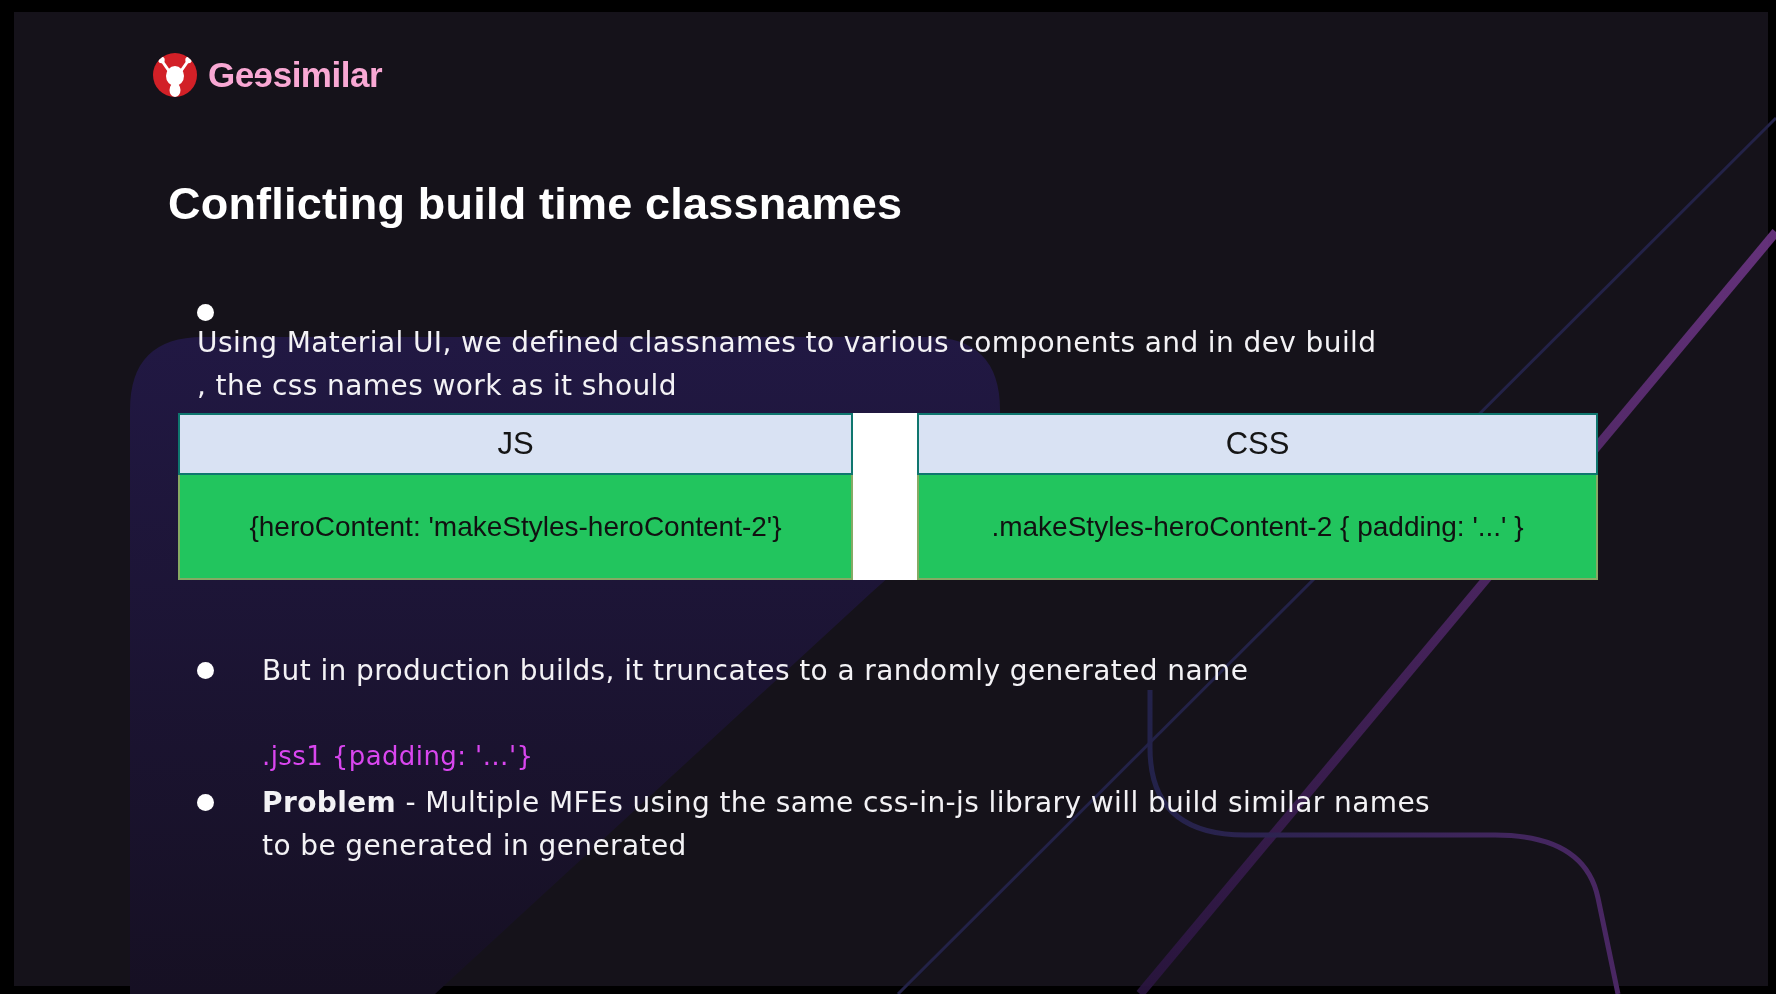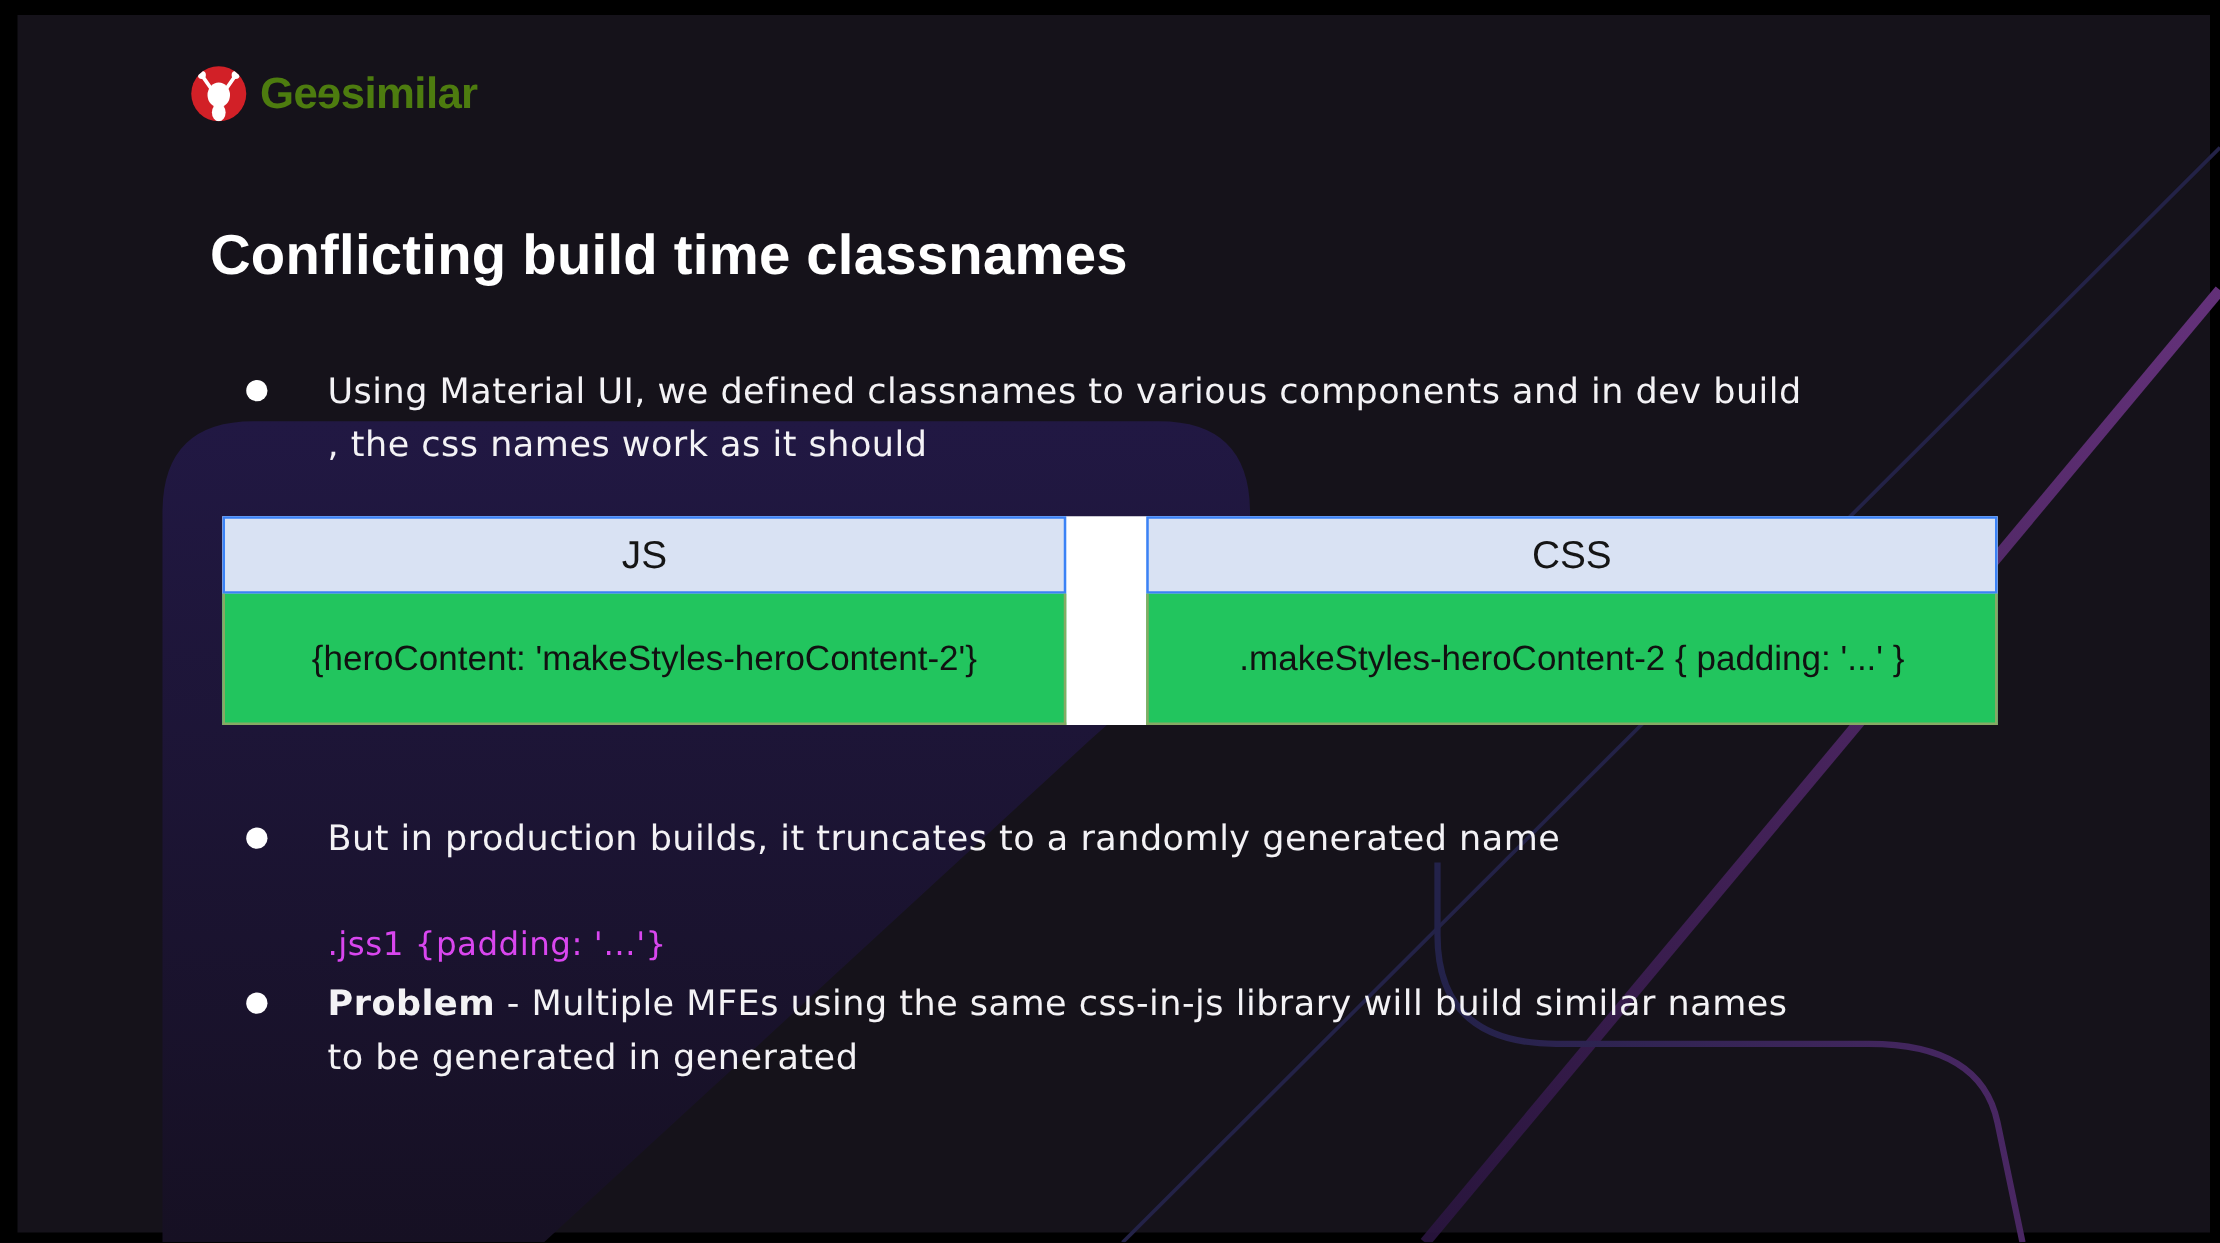--- a/index.html
+++ b/index.html
@@ -2,47 +2,47 @@
 <html><head>
 <meta charset="utf-8">
 <style>
   html,body{margin:0;padding:0;background:#000;}
   .stage{position:relative;width:1776px;height:994px;background:#000;overflow:hidden;
          font-family:"DejaVu Sans",sans-serif;}
   .panel{position:absolute;left:14px;top:12px;width:1754px;height:974px;background:#15121a;}
   .bg-art{position:absolute;left:0;top:0;width:1776px;height:994px;pointer-events:none;}
 
   .logo-row{position:absolute;left:152px;top:52px;display:flex;align-items:center;gap:10px;}
-  .brand{color:#4d7c0f;font-family:"Liberation Sans",sans-serif;font-weight:700;
+  .brand{color:#f9a8d4;font-family:"Liberation Sans",sans-serif;font-weight:700;
          font-size:35px;letter-spacing:-0.5px;display:inline-flex;align-items:baseline;}
   .brand .flip{display:inline-block;transform:scaleX(-1);}
 
   .title{position:absolute;left:158px;top:168px;margin:10px;color:#ffffff;
          font-family:"Liberation Sans",sans-serif;font-weight:800;font-size:45px;letter-spacing:0.2px;}
 
   .bullet{position:absolute;display:flex;color:#f3f2f5;font-size:28px;line-height:43px;
           letter-spacing:0.4px;font-weight:400;}
   .bullet .dot{width:17px;height:17px;border-radius:50%;background:#ffffff;flex:0 0 17px;
                margin:13px 48px 0 0;}
   .bullet .txt{max-width:1330px;}
   .bullet b{font-weight:700;}
 
-  .b1{left:197px;top:291px;}
+  .b1{left:197px;top:291px;flex-direction:column;}
   .b2{left:197px;top:649px;}
   .b3{left:197px;top:781px;}
 
   .codeline{position:absolute;left:262px;top:741px;color:#d946ef;font-size:26px;
             letter-spacing:0.4px;}
 
   .tables{position:absolute;left:178px;top:413px;width:1420px;height:167px;background:#ffffff;
           display:flex;justify-content:space-between;}
   .tbl{display:flex;flex-direction:column;height:100%;box-sizing:border-box;}
   .tbl-js{width:675px;}
   .tbl-css{width:681px;border-radius:17px;}
-  .tbl-head{box-sizing:border-box;height:62px;background:#d9e2f3;border:2px solid #3b82f6;
+  .tbl-head{box-sizing:border-box;height:62px;background:#d9e2f3;border:2px solid #0f766e;
             display:flex;align-items:center;justify-content:center;
             font-family:"Liberation Sans",sans-serif;font-size:31px;color:#151515;}
   .tbl-body{box-sizing:border-box;flex:1;background:#22c55e;border:2px solid #86aa64;border-top:none;
             display:flex;align-items:center;justify-content:center;
             font-family:"Liberation Sans",sans-serif;font-size:28px;color:#111111;}
 </style>
 </head>
 <body>
 
 <div class="stage">

